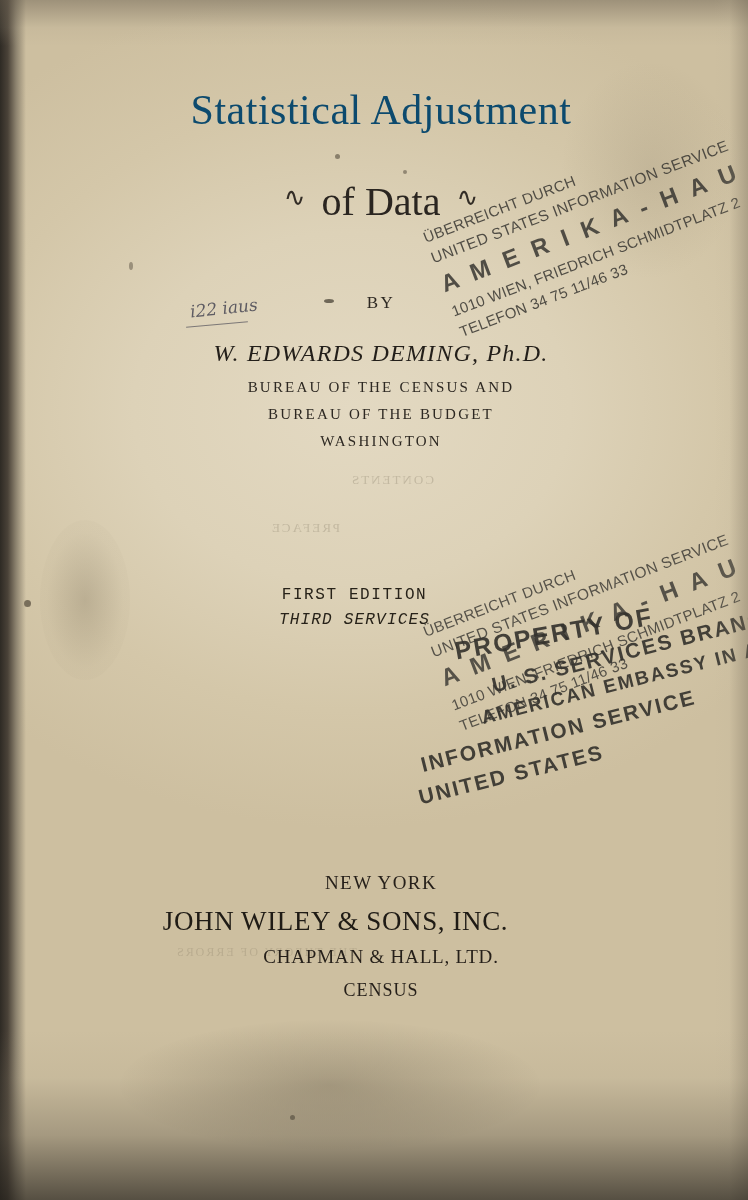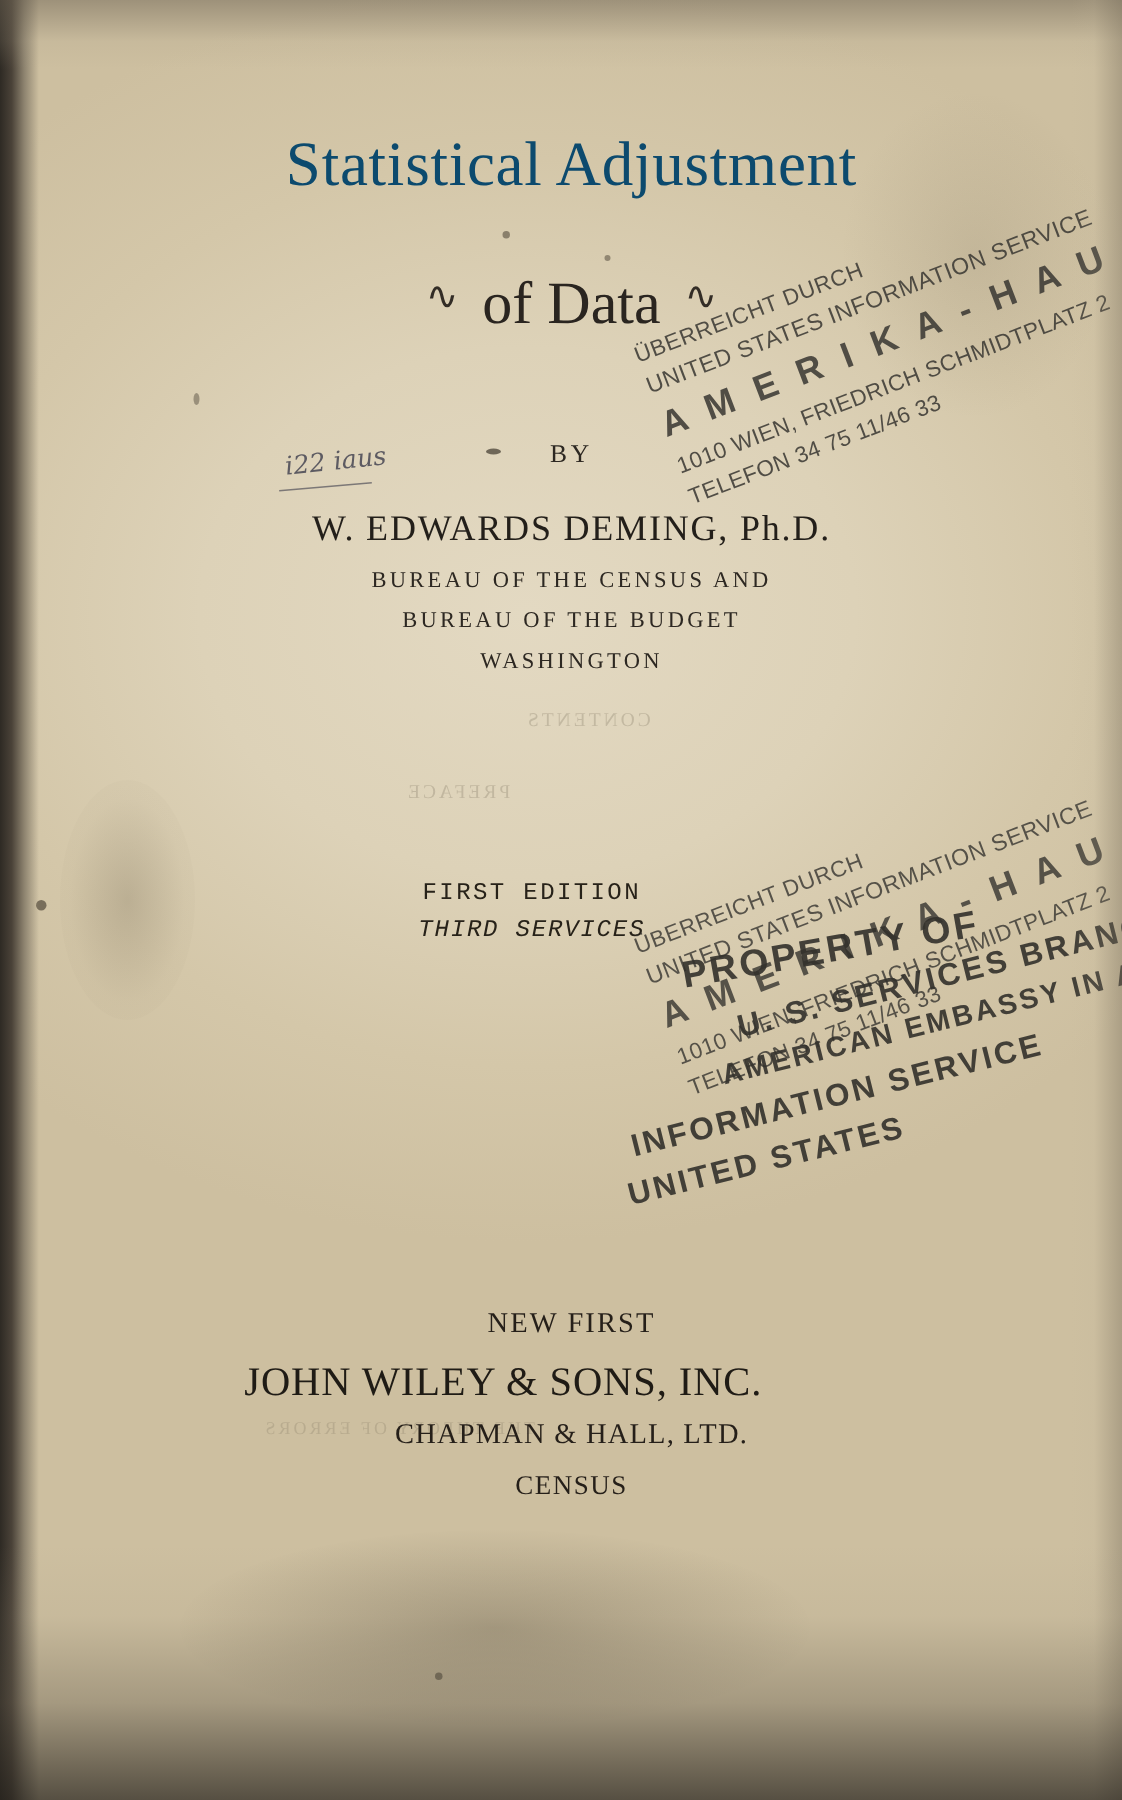--- a/index.html
+++ b/index.html
@@ -103,20 +103,21 @@
     color: #2d2822;
   }
   .author {
     position: absolute;
     top: 340px;
     left: 0;
     width: 734px;
     font-size: 24px;
     letter-spacing: 1.2px;
     color: #231f1a;
+    font-style: italic;
   }
   .affil {
     position: absolute;
     left: 0;
     width: 734px;
     font-size: 15px;
     letter-spacing: 2.2px;
     color: #2d2822;
   }
   .affil1 { top: 379px; }
@@ -296,21 +297,21 @@
 
     <div class="by-line">BY</div>
     <div class="author">W. EDWARDS DEMING, Ph.D.</div>
     <div class="affil affil1">BUREAU OF THE CENSUS AND</div>
     <div class="affil affil2">BUREAU OF THE BUDGET</div>
     <div class="affil affil3">WASHINGTON</div>
 
     <div class="edition edition1">FIRST EDITION</div>
     <div class="edition edition2">THIRD SERVICES</div>
 
-    <div class="pub-city">NEW FIRST</div>
+    <div class="pub-city">NEW YORK</div>
     <div class="pub-name">JOHN WILEY &amp; SONS, INC.</div>
     <div class="pub-sub">CHAPMAN &amp; HALL, LTD.</div>
     <div class="pub-city2">CENSUS</div>
   </div>
 
   <div class="handwriting">i22 iaus</div>
   <div style="position:absolute; left:186px; top:324px; width:62px; height:1px; background:rgba(58,58,74,0.6); transform:rotate(-5deg);"></div>
 
   <div class="stamp stamp-1">
     <div class="l1">ÜBERREICHT DURCH</div>

